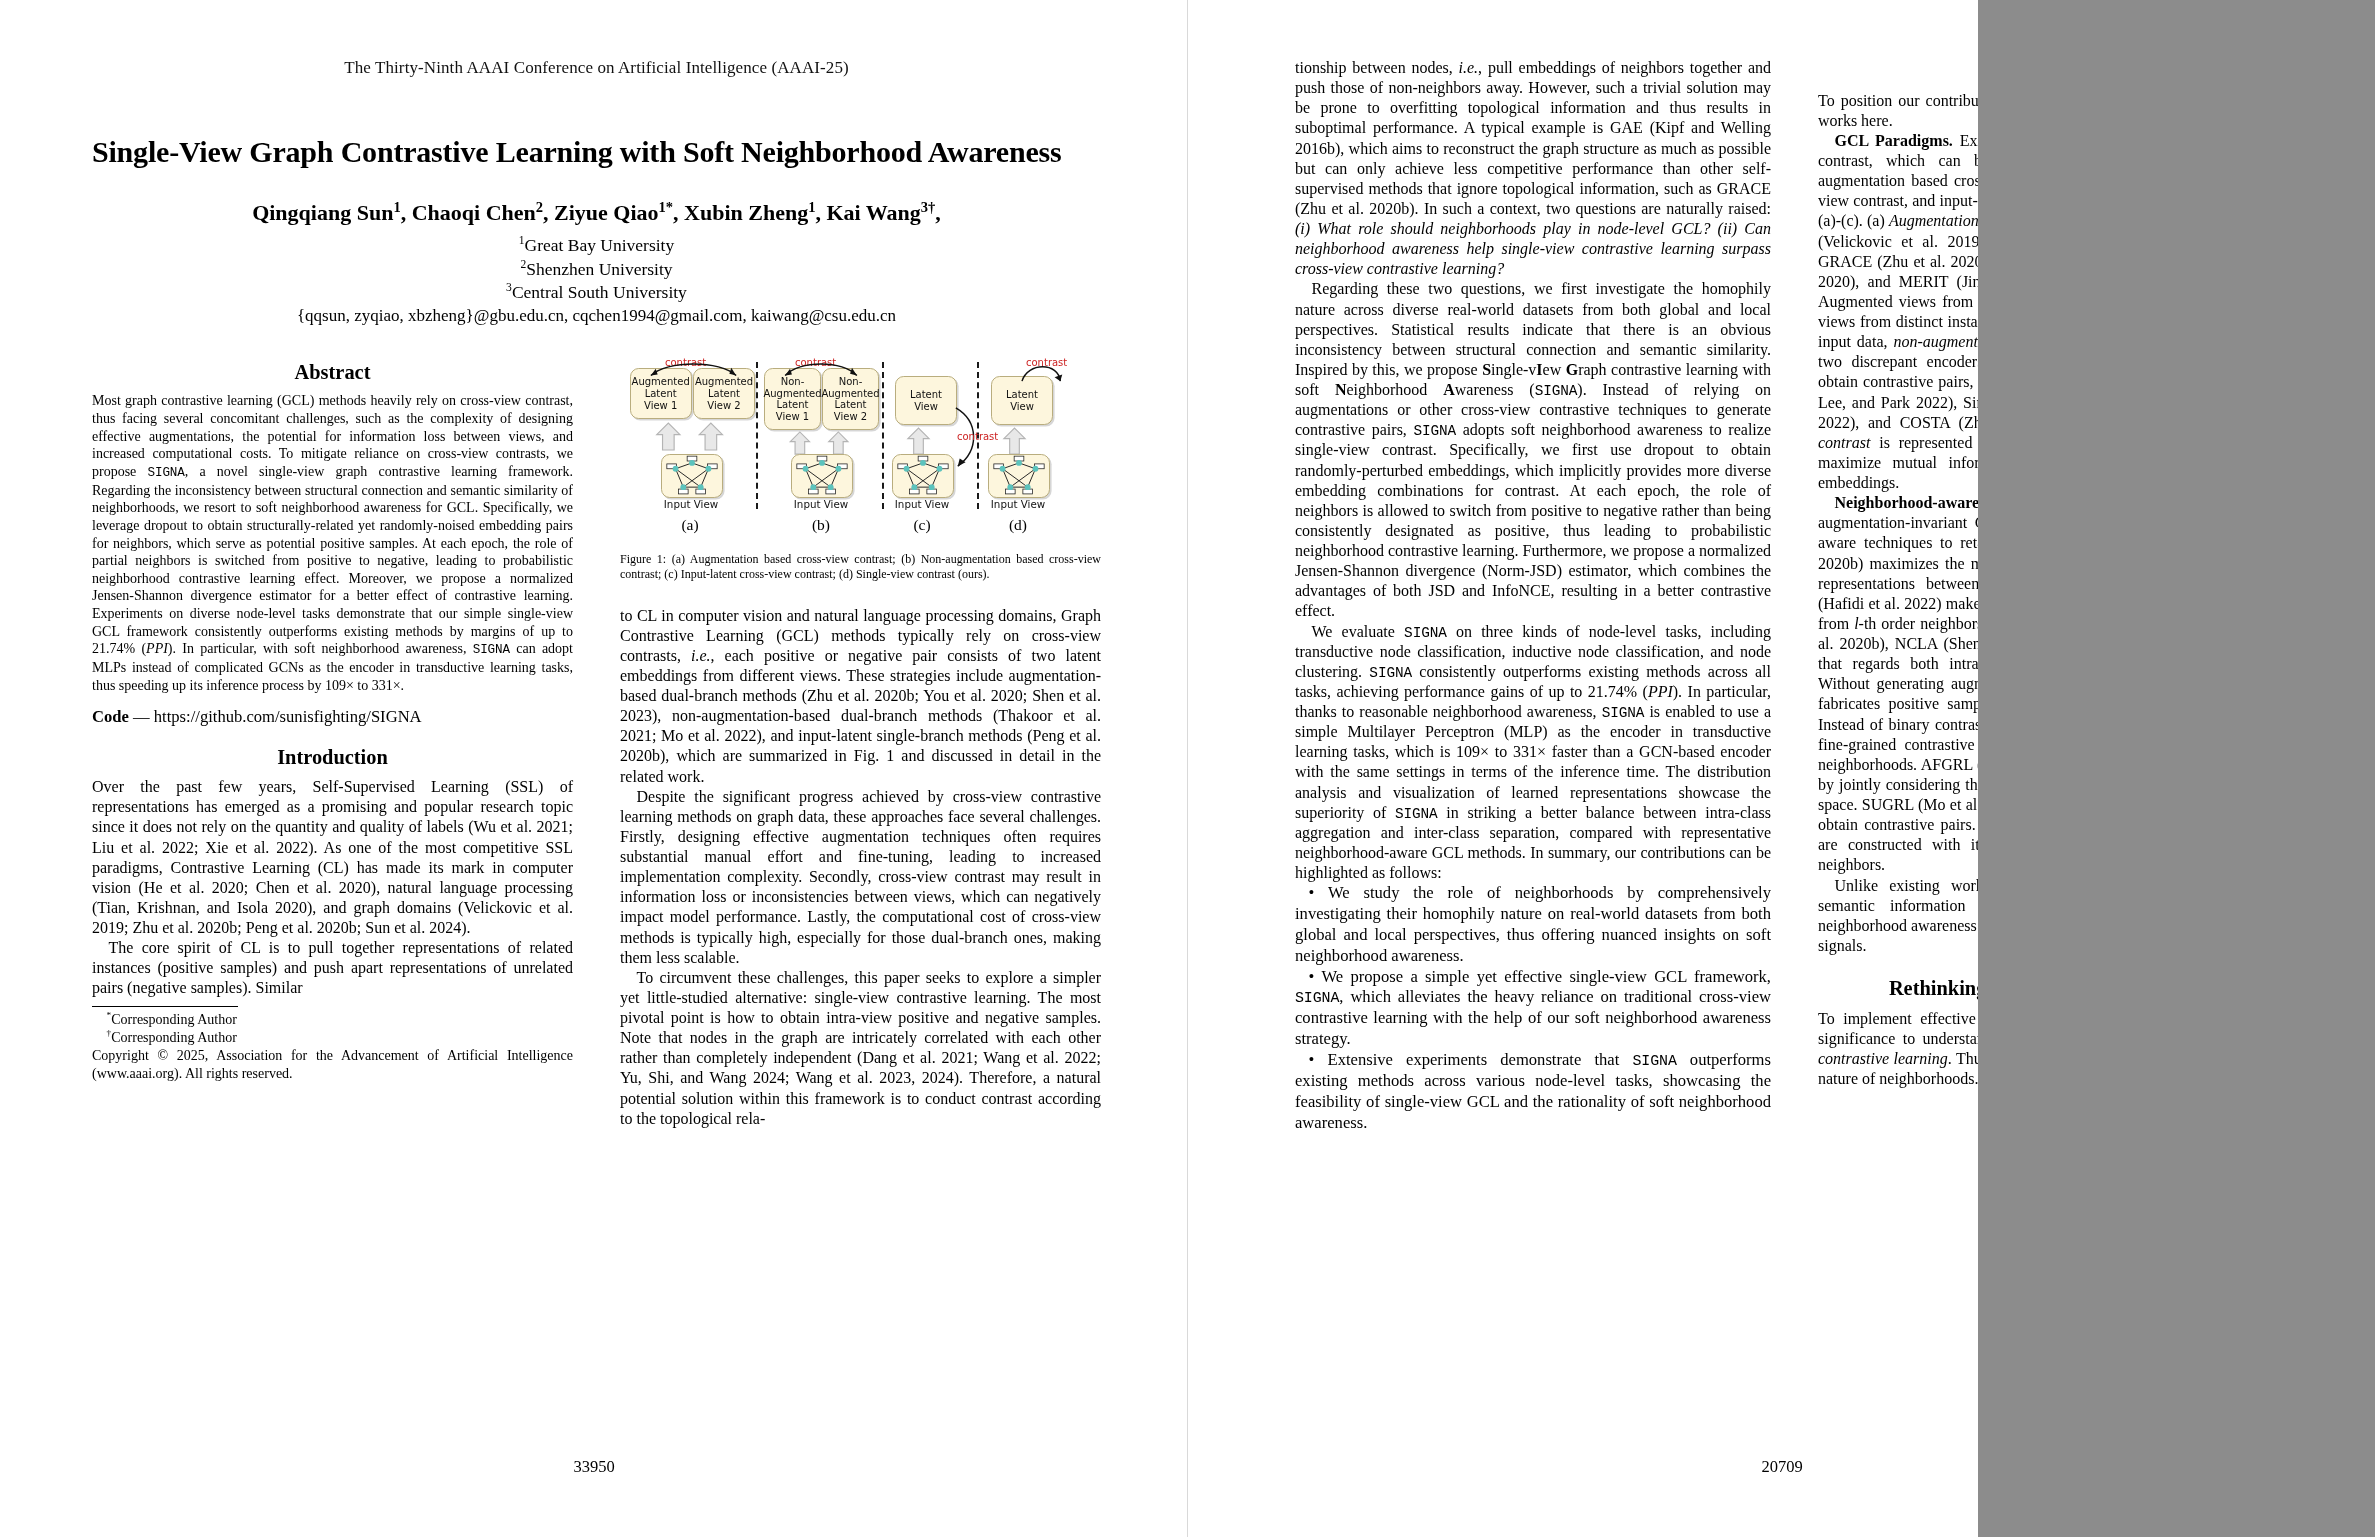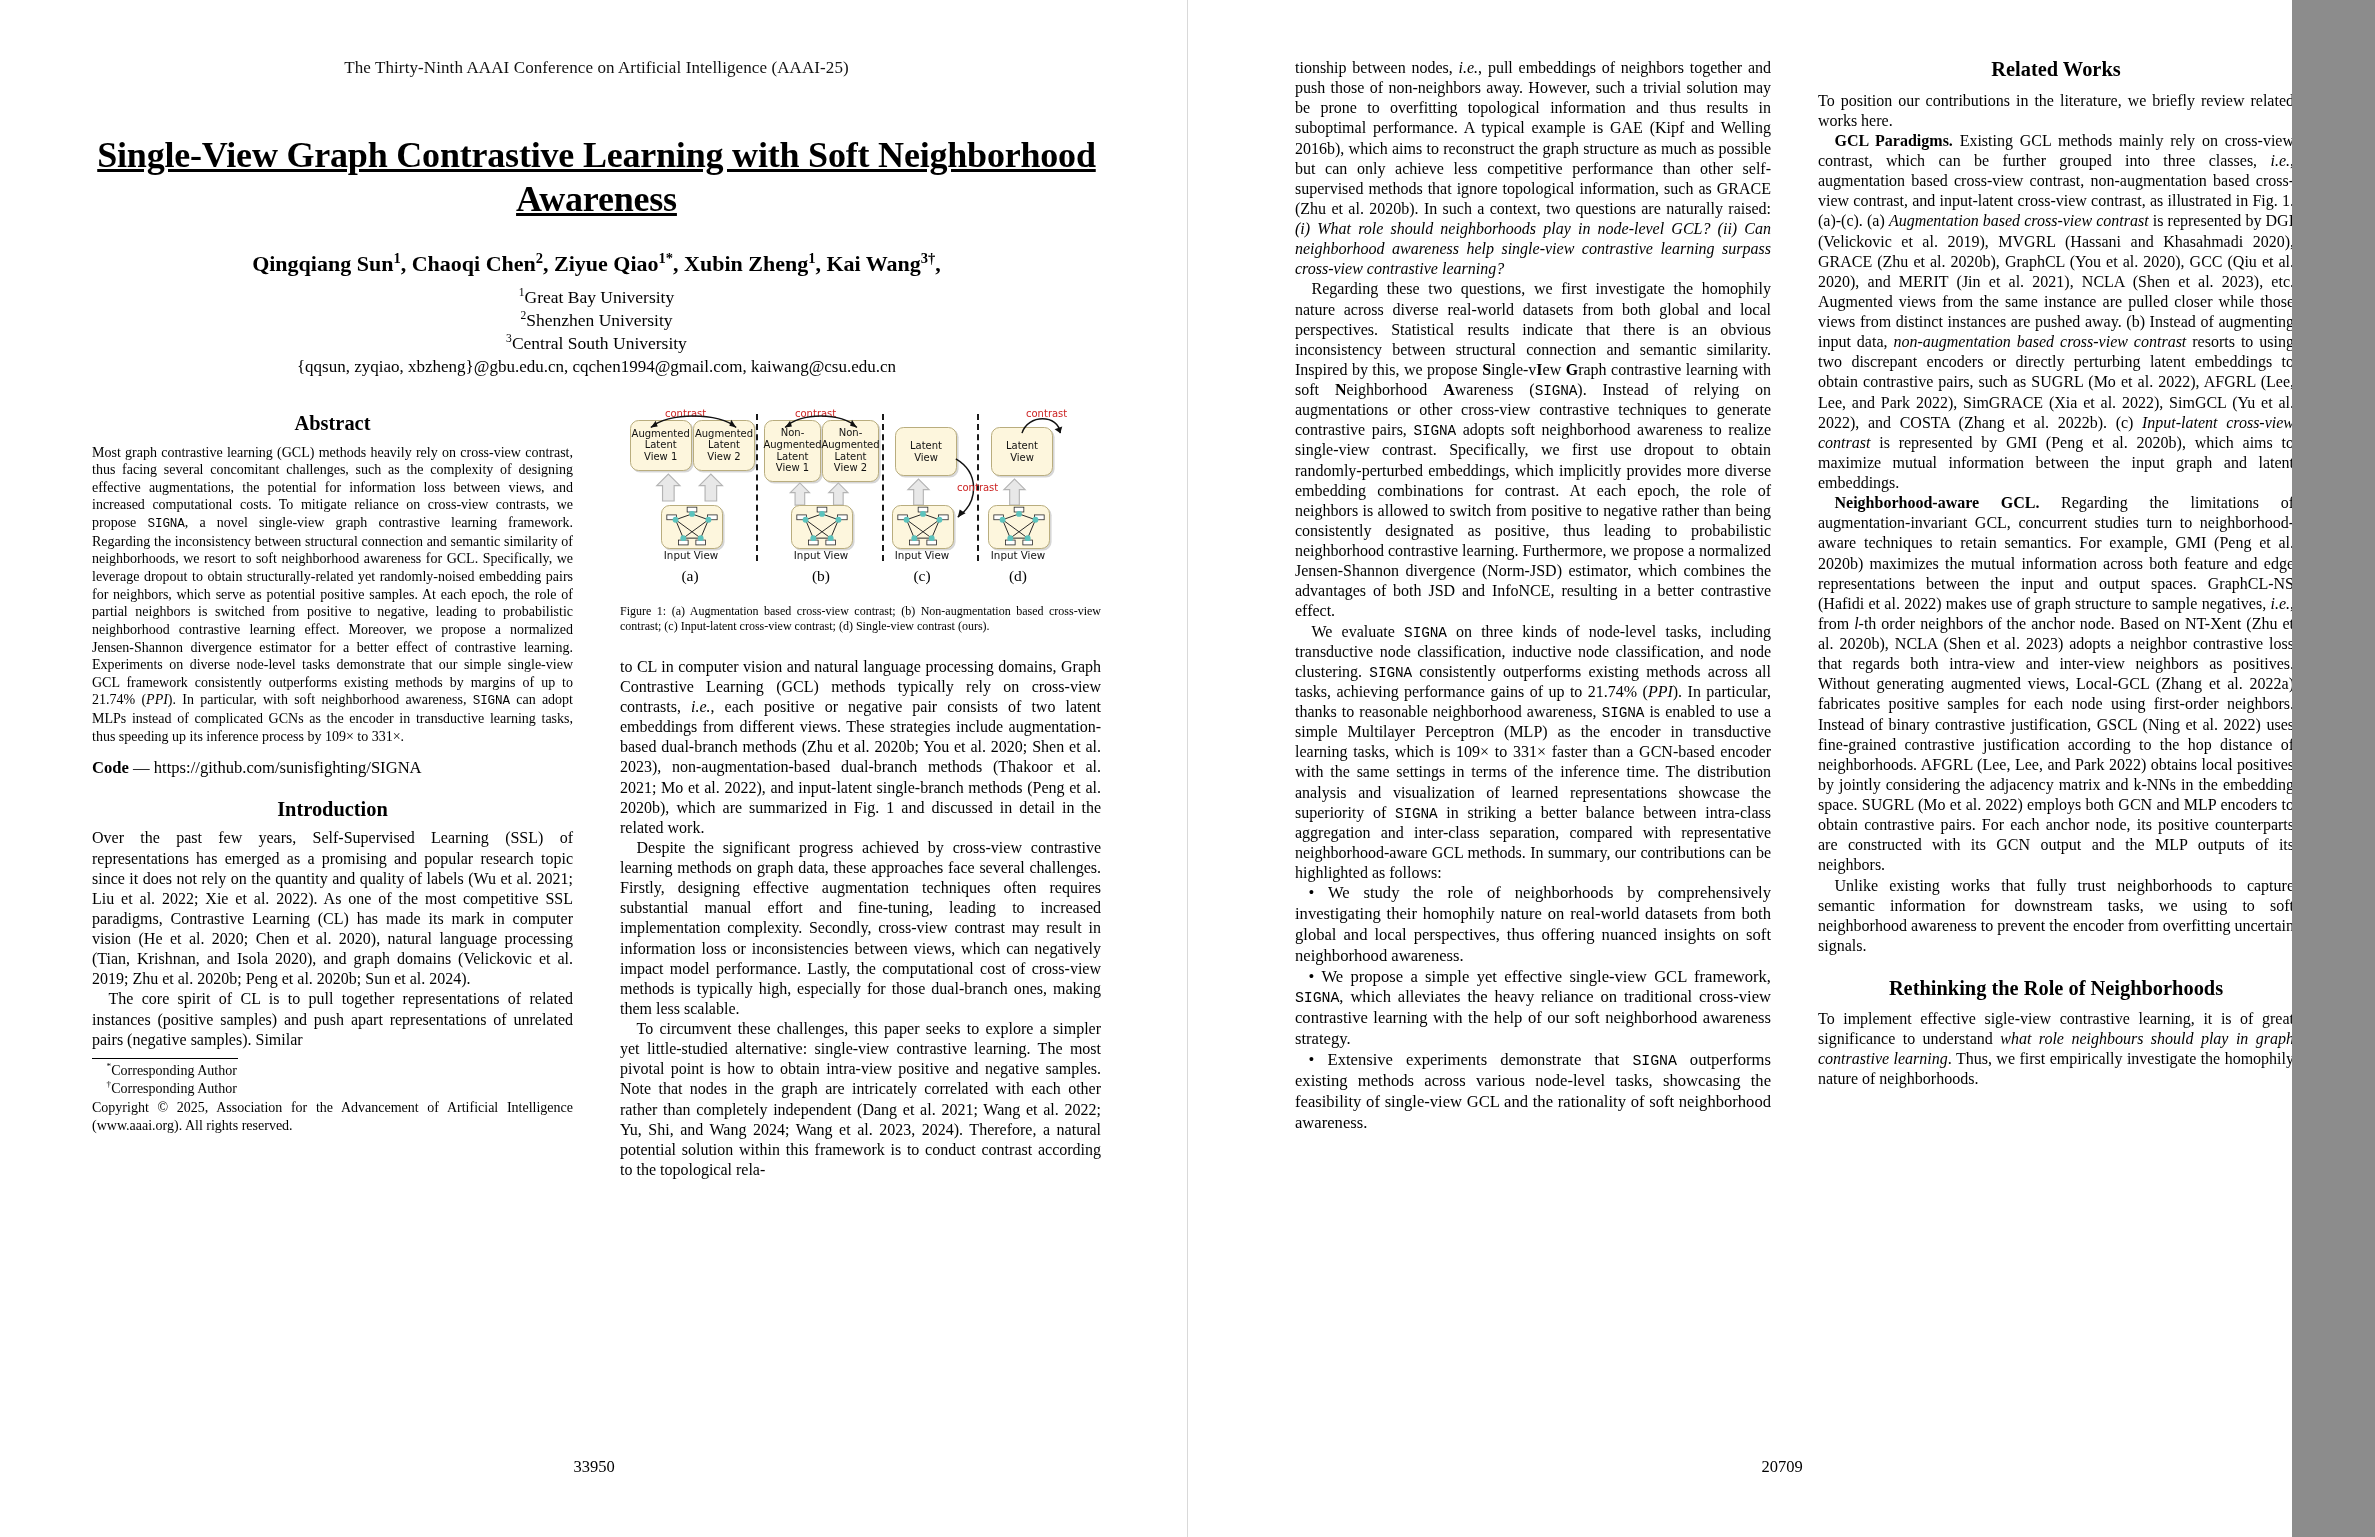--- a/index.html
+++ b/index.html
@@ -2,21 +2,21 @@
 <html><head>
 <meta charset="utf-8">
 <title>Paper Spread</title>
 <style>
   html,body{margin:0;padding:0;background:#8c8c8c;}
   body{
     font-family:"Liberation Serif", serif;
     -webkit-font-smoothing:antialiased;
   }
   #spread{
-    width:2292px;height:1537px;position:relative;
+    width:1978px;height:1537px;position:relative;
     background:#8c8c8c;
     overflow:hidden;
   }
   .page{
     position:absolute;top:0;height:1537px;background:#ffffff;
   }
   #page-left{left:0;width:1188px;}
   #page-right{left:1188px;width:1188px;}
   .gutter{
     position:absolute;left:1187px;top:0;width:1.9px;height:1537px;
@@ -25,22 +25,22 @@
   .inner{
     position:absolute;
   }
   
   #left-inner{left:92px;top:58px;width:1009px;}
   .conf-header{
     text-align:center;font-size:17px;letter-spacing:0.1px;
     color:#111;margin-bottom:56px;
   }
   .paper-title{
-    text-align:center;font-weight:bold;font-size:36px;line-height:1.22;
-    color:#000;margin:0 0 29px 0;letter-spacing:-0.2px;text-decoration:underline;
+    font-weight:bold;font-size:30px;line-height:1.22;
+    color:#000;margin:0 0 29px 0;letter-spacing:-0.2px;
   }
   .authors{
     text-align:center;font-weight:bold;font-size:22px;color:#000;
     margin-bottom:8.7px;
   }
   .affil{
     text-align:center;font-size:17.5px;line-height:1.34;color:#000;
   }
   .emails{
     text-align:center;font-size:17px;color:#000;margin-top:1px;

